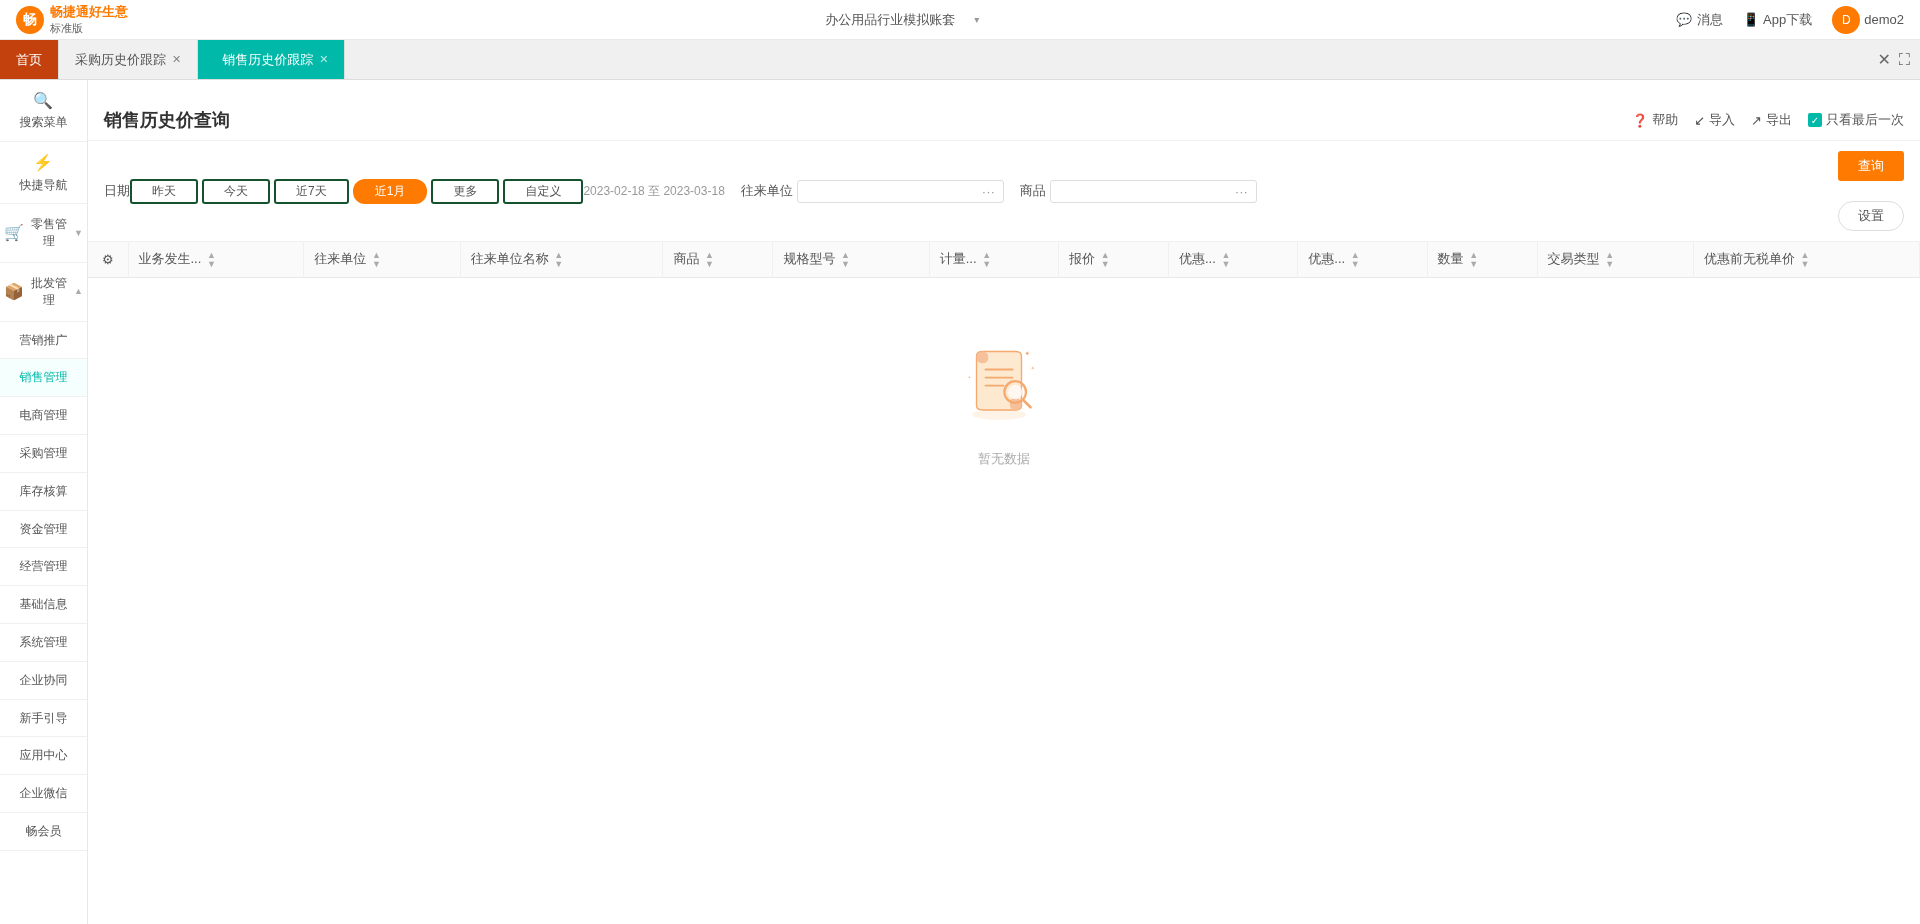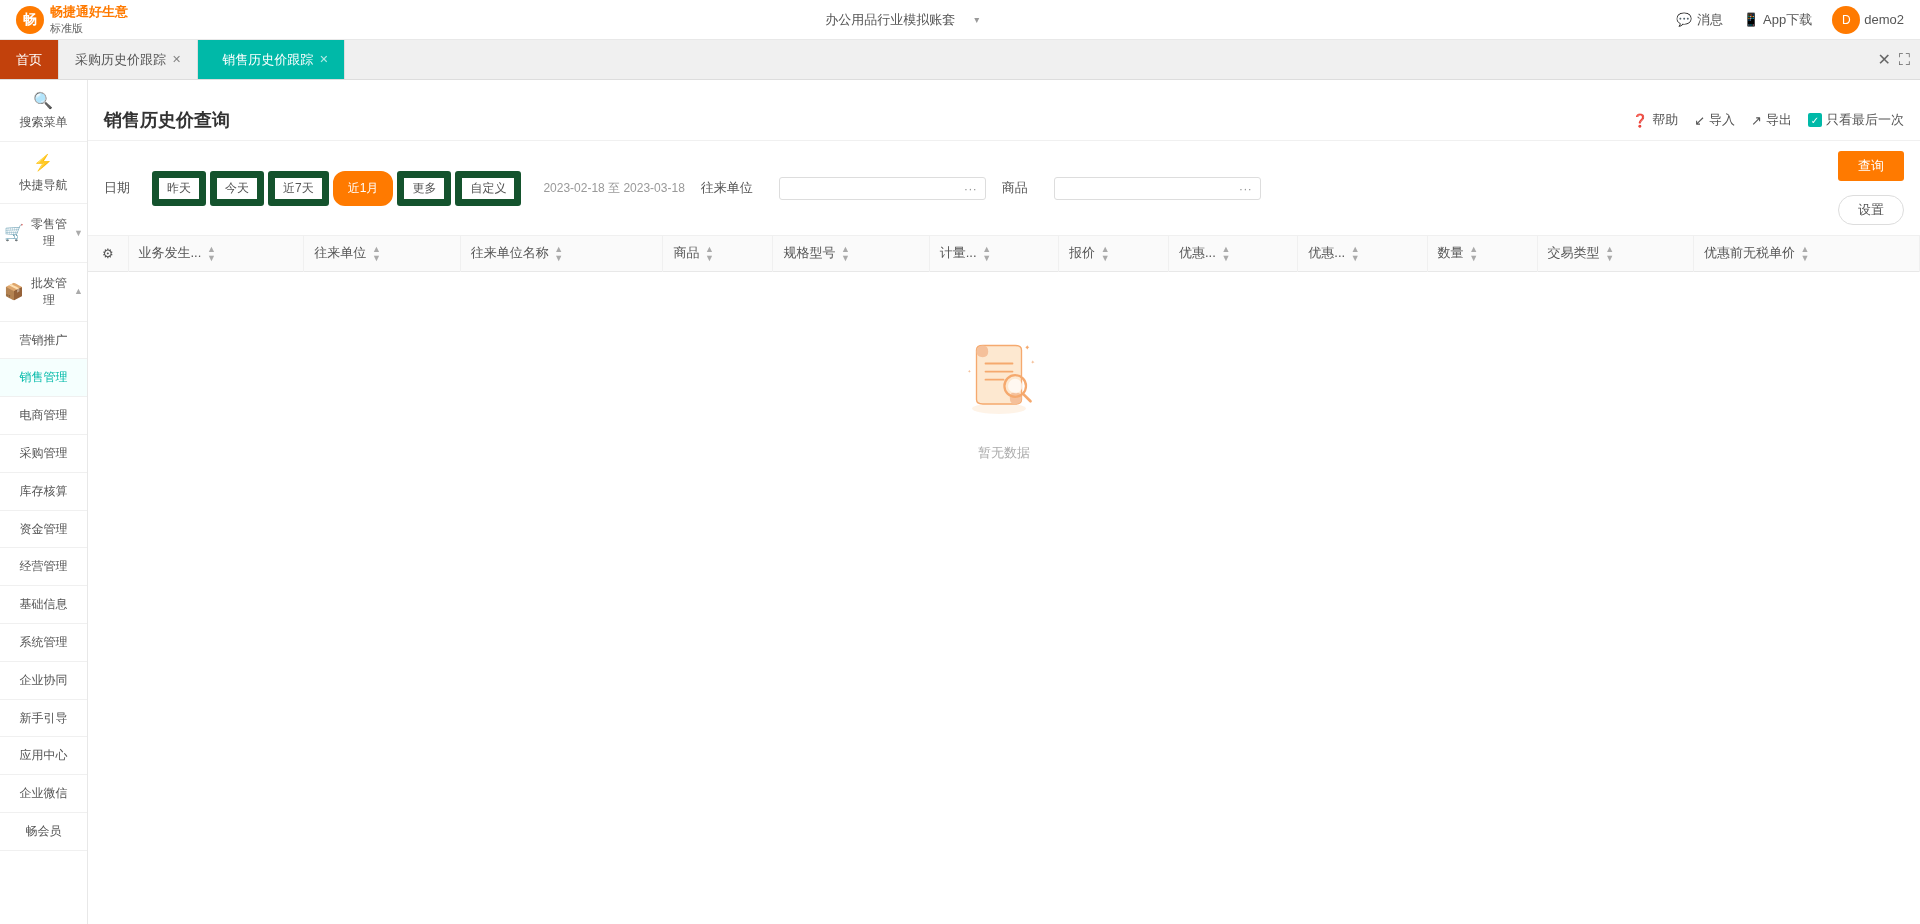--- a/index.html
+++ b/index.html
@@ -227,35 +227,35 @@
       padding: 10px 16px;
       border-bottom: 1px solid #f0f0f0;
       display: flex;
       align-items: center;
       gap: 16px;
       flex-wrap: wrap;
     }
     .filter-group {
       display: flex;
       align-items: center;
-      gap: 22px;
+      gap: 0;
     }
     .filter-label {
       color: #555;
       font-size: 13px;
       white-space: nowrap;
     }
     .date-btns {
       display: flex;
       align-items: center;
       gap: 4px;
     }
     .date-btn {
-      padding: 2px 8px;
-      border: 7px solid #14532d;
+      padding: 2px 20px;
+      border: 2px solid #14532d;
       border-radius: 3px;
       background: #fff;
       cursor: pointer;
       font-size: 12px;
       color: #555;
     }
     .date-btn.active {
       background: #ff7a00;
       border-color: #ff7a00;
       color: #fff;
@@ -305,21 +305,21 @@
       color: #555;
       border: 1px solid #ddd;
       padding: 5px 16px;
       border-radius: 15px;
       cursor: pointer;
       font-size: 13px;
     }
     .filter-actions {
       display: flex;
       flex-direction: column;
-      gap: 14px;
+      gap: 20px;
       margin-left: auto;
     }
 
     
     .table-wrap {
       flex: 1;
       overflow: auto;
     }
     table {
       width: 100%;

